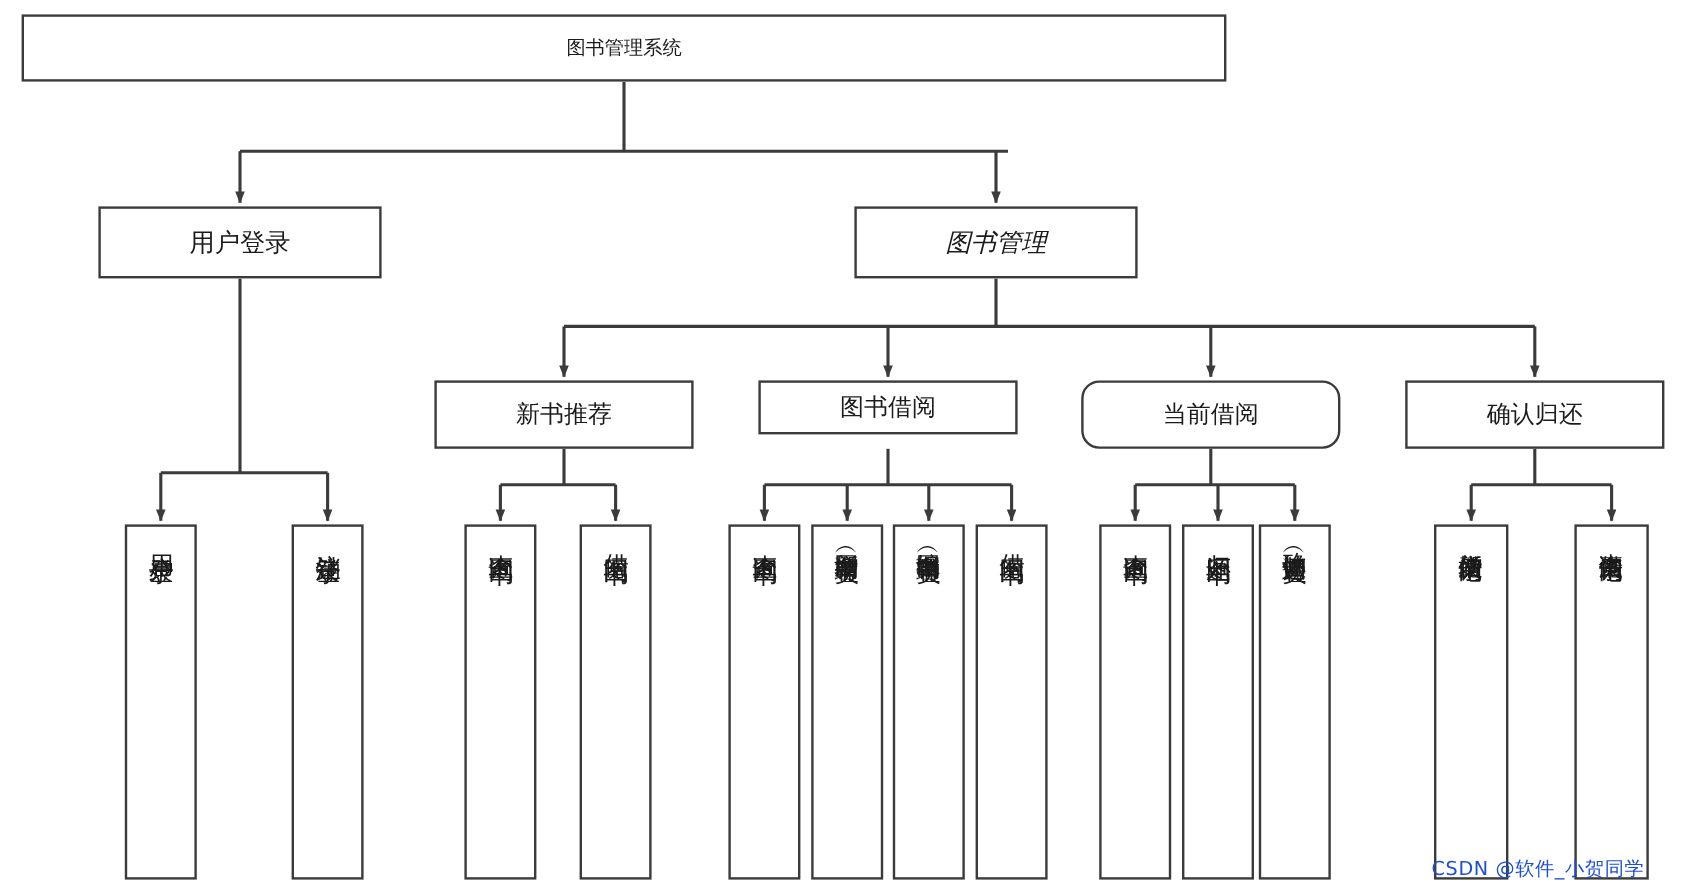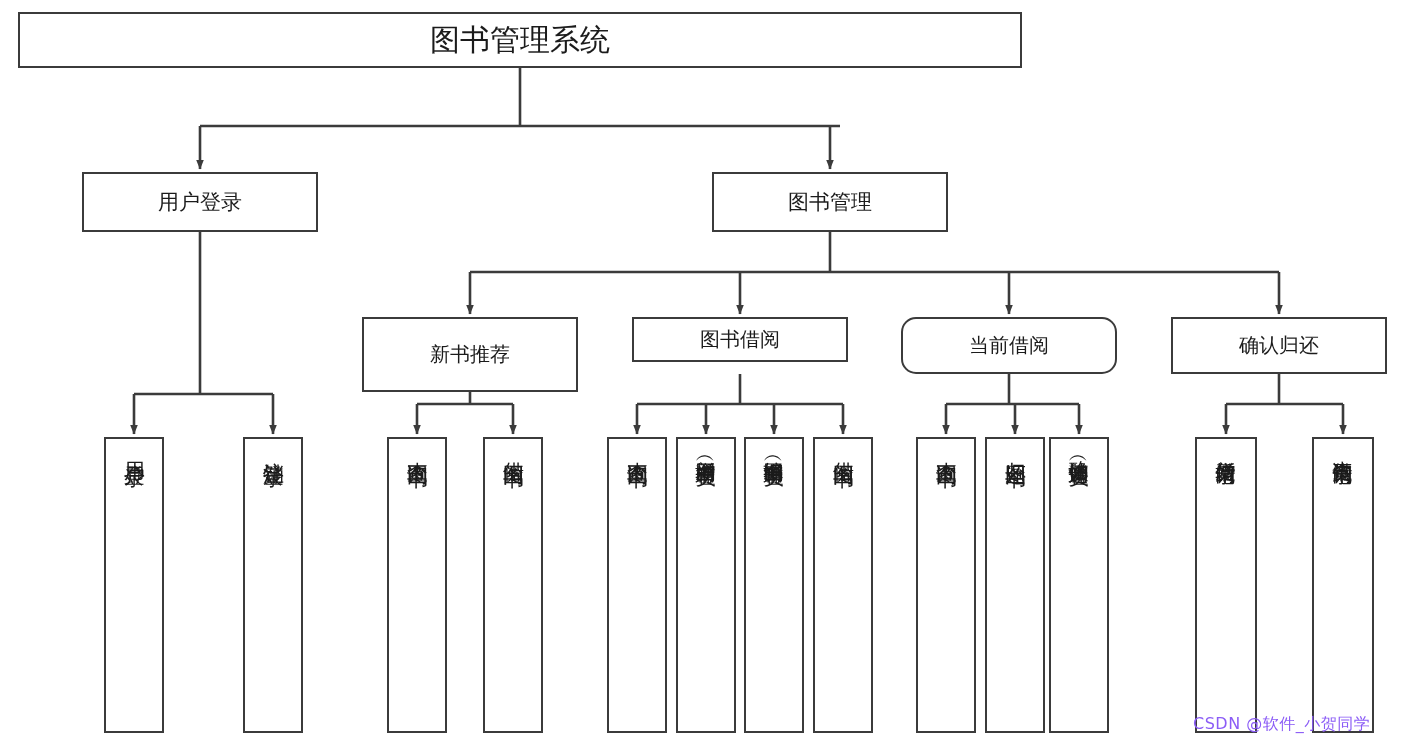--- a/index.html
+++ b/index.html
@@ -34,21 +34,21 @@
     justify-content: center;
     color: #1b1b1b;
   }
   .node .lbl {
     display: block;
     text-align: center;
     line-height: 1.18;
     white-space: nowrap;
   }
   
-  .node.root .lbl { font-size: 30px; }
+  .node.root .lbl { font-size: 16px; }
   
   .node.h1 .lbl { font-size: 21px; }
   .node.h2 .lbl { font-size: 20px; }
   
   .node.leaf {
     align-items: flex-start;
     justify-content: center;
     padding-top: 6px;
   }
   .node.leaf .lbl {
@@ -58,21 +58,21 @@
     letter-spacing: 2px;
     line-height: 1.0;
     white-space: normal;
   }
   .node.leaf.tall .lbl { font-size: 20px; letter-spacing: 1px; }
   .watermark {
     position: absolute;
     left: 1193px;
     top: 714px;
     font-size: 16px;
-    color: #8b5cf6;
+    color: #1d4ed8;
     white-space: nowrap;
     letter-spacing: 0.5px;
   }
 </style>
 </head>
 <body>
 
 <div id="canvas">
 
   <svg id="edges" viewBox="0 0 1405 747" width="1405" height="747" xmlns="http://www.w3.org/2000/svg">
@@ -126,25 +126,25 @@
   </svg>
 
   <div class="node root" style="left:18px; top:12px; width:1004px; height:56px;">
     <span class="lbl">图书管理系统</span>
   </div>
 
   <div class="node h1" style="left:82px; top:172px; width:236px; height:60px;">
     <span class="lbl">用户登录</span>
   </div>
 
-  <div class="node h1" style="left:712px; top:172px; width:236px; height:60px;">
+  <div class="node h1" style="left:712px; top:172px; width:236px; height:60px;font-style:italic;">
     <span class="lbl">图书管理</span>
   </div>
 
-  <div class="node h2" style="left:362px; top:317px; width:216px; height:75px;">
+  <div class="node h2" style="left:362px; top:317px; width:216px; height:57px;">
     <span class="lbl">新书推荐</span>
   </div>
 
   <div class="node h2" style="left:632px; top:317px; width:216px; height:45px;">
     <span class="lbl">图书借阅</span>
   </div>
 
   <div class="node h2" style="left:901px; top:317px; width:216px; height:57px;border-radius:15px;">
     <span class="lbl">当前借阅</span>
   </div>

